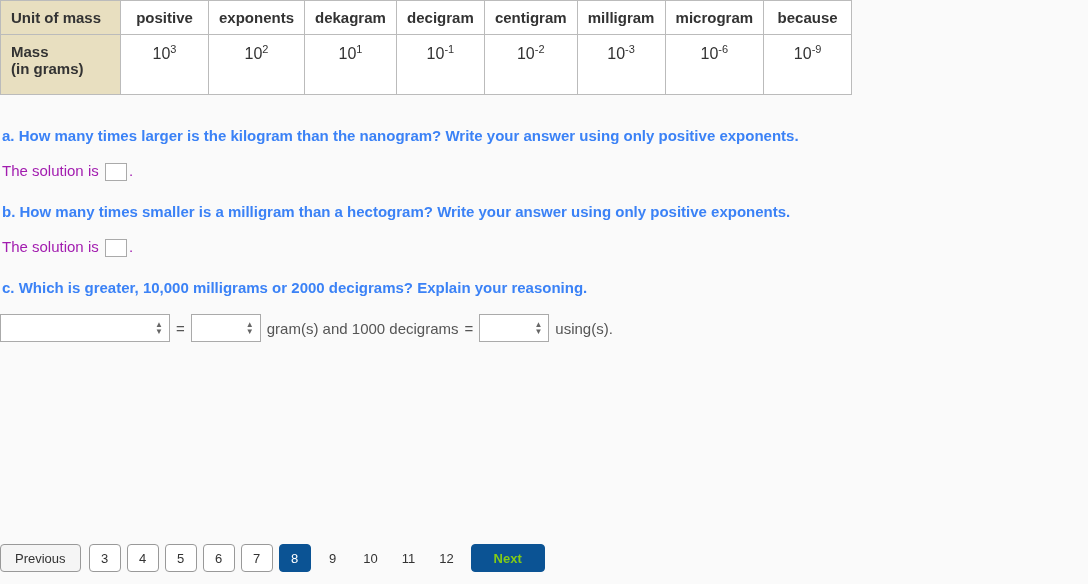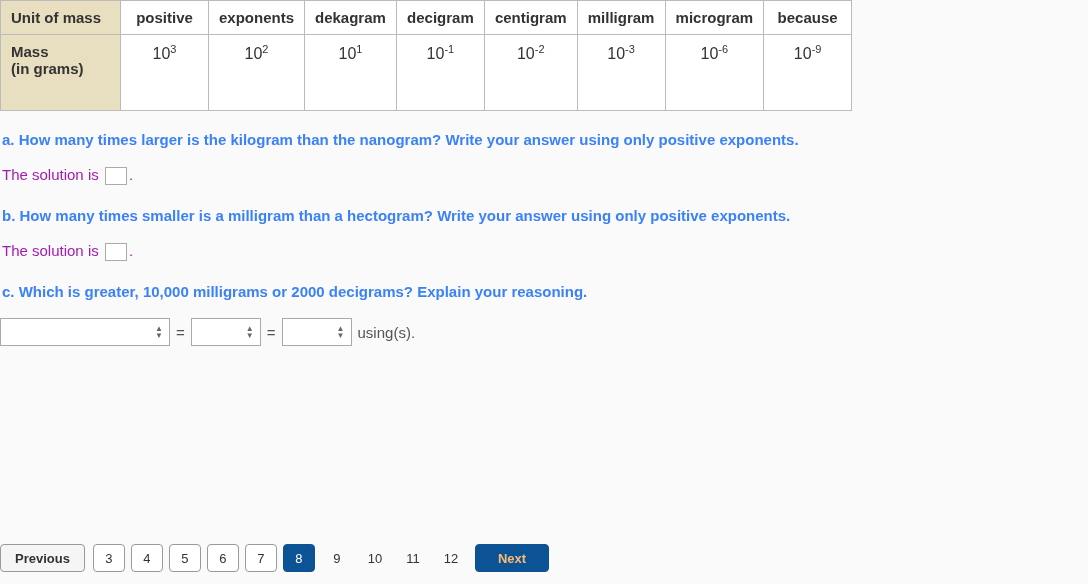--- a/index.html
+++ b/index.html
@@ -13,21 +13,21 @@
       color: #333;
       background: #fafafa;
       width: 1088px;
       height: 584px;
       overflow: hidden;
       position: relative;
     }
     .table {
       display: table;
       border-collapse: collapse;
-      margin-bottom: 20px;
+      margin-bottom: 32px;
     }
     .row {
       display: table-row;
     }
     .cell {
       display: table-cell;
       border: 1px solid #bbb;
       padding: 8px 10px;
       text-align: center;
       vertical-align: middle;
@@ -37,21 +37,21 @@
     .row:first-child .cell {
       font-weight: bold;
     }
     .cell.label-cell {
       background: #e8dfc0;
       text-align: left;
       font-weight: bold;
       width: 120px;
     }
     .row.data-row .cell {
-      height: 76px;
+      height: 60px;
       vertical-align: top;
       padding-top: 8px;
     }
     .exp-val .base {
       font-size: 16px;
     }
     .exp-val sup {
       font-size: 11px;
       vertical-align: super;
     }
@@ -121,35 +121,35 @@
       display: flex;
       align-items: center;
       justify-content: center;
       font-size: 13px;
       color: #333;
       cursor: pointer;
     }
     .nav-btn.text-btn {
       width: auto;
       padding: 0 14px;
-      font-weight: bold;
+      font-weight: normal;
       background: #f5f5f5;
     }
     .nav-btn.borderless {
       border: none;
       background: transparent;
     }
     .nav-btn.active {
       background: #0b5394;
       color: #fff;
       border-color: #0b5394;
     }
     .nav-btn.next {
       background: #0b5394;
-      color: #fdba74;
+      color: #84cc16;
       border-color: #0b5394;
       width: auto;
       padding: 0 22px;
       font-weight: bold;
     }
   </style>
 </head>
 <body>
 
 <div class="table">
@@ -198,20 +198,21 @@
         <span>▼</span>
       </span>
   </span>
   <span>=</span>
   <span class="select-box small">
     <span class="spinner">
         <span>▲</span>
         <span>▼</span>
       </span>
   </span>
+  <span>gram(s) and 1000 decigrams</span>
   <span>=</span>
   <span class="select-box small">
     <span class="spinner">
         <span>▲</span>
         <span>▼</span>
       </span>
   </span>
   <span>using(s).</span>
 </div>
 

